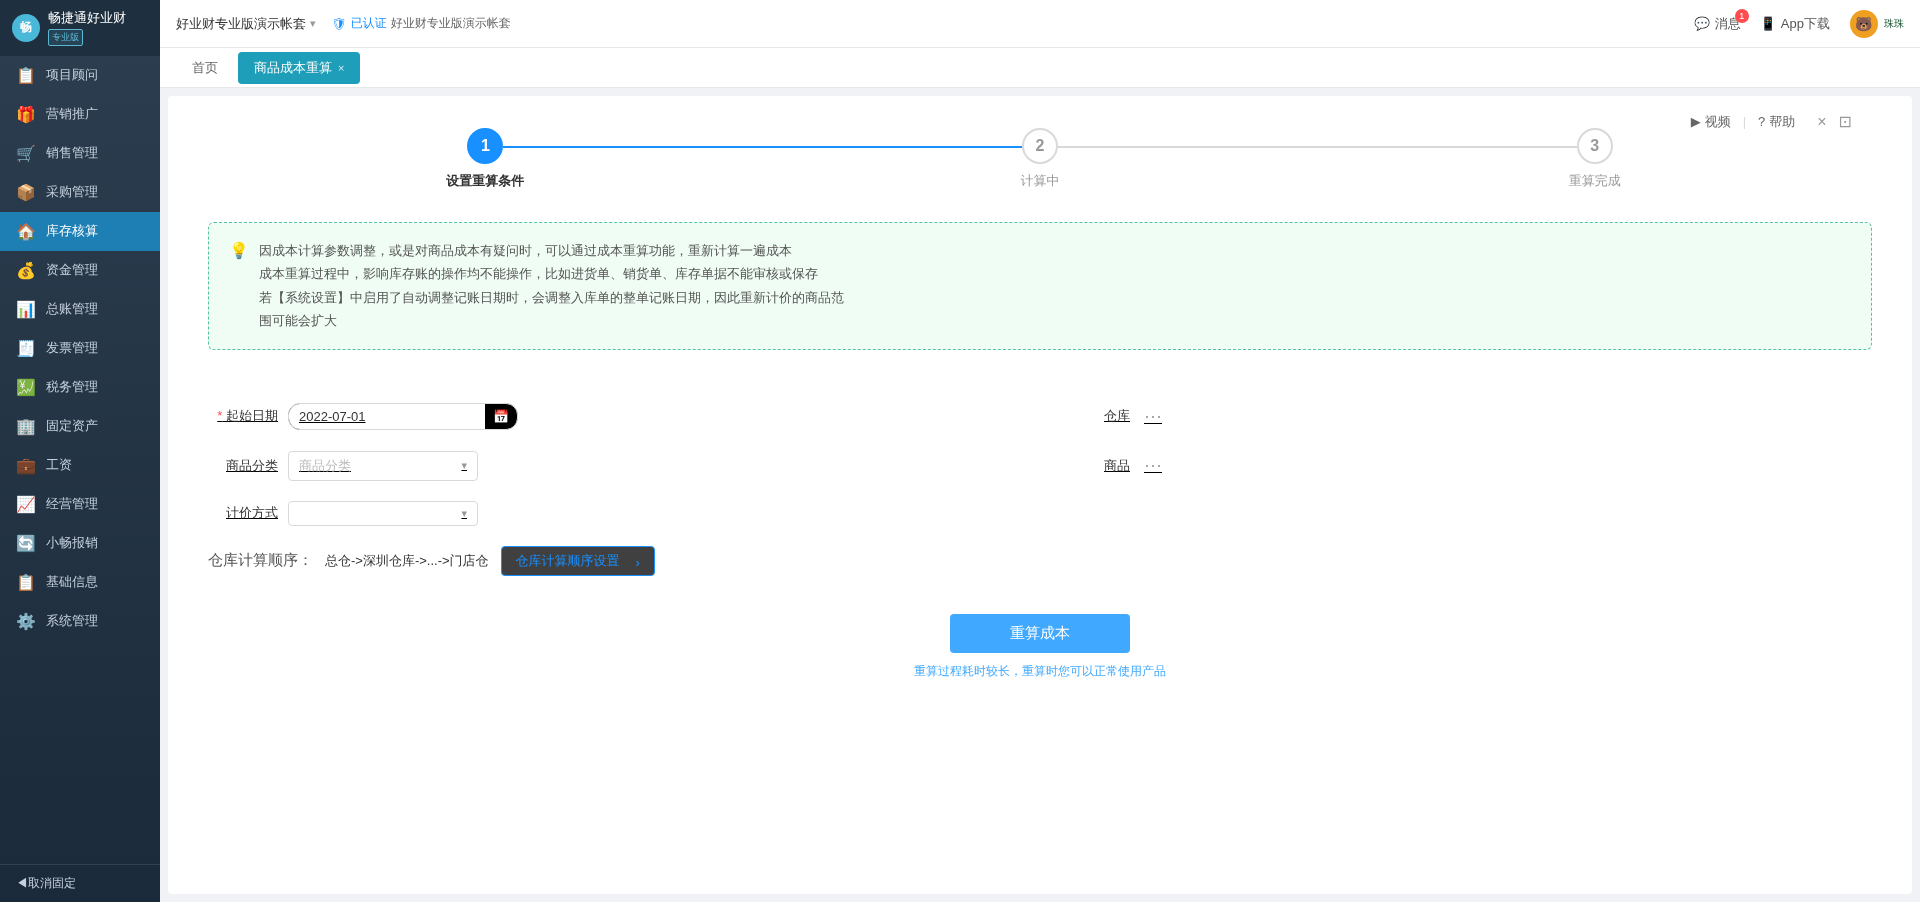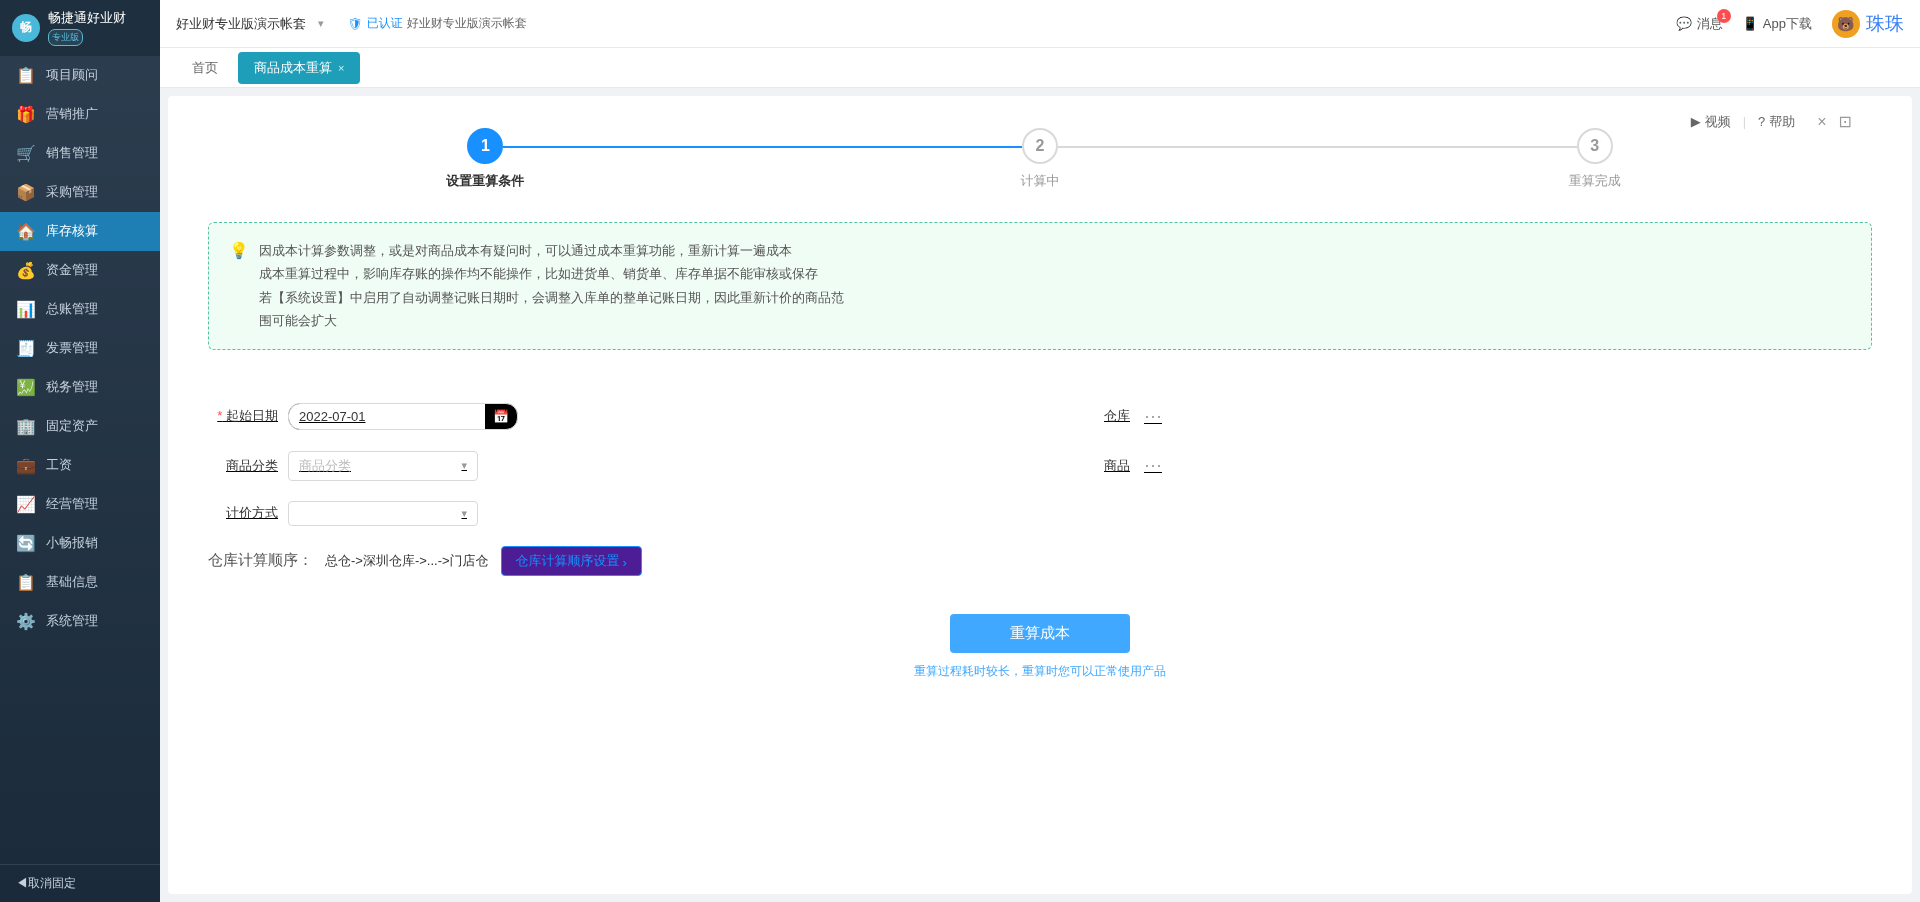--- a/index.html
+++ b/index.html
@@ -24,21 +24,21 @@
       min-height: 50px;
     }
     .sidebar-logo-icon {
       width: 28px; height: 28px;
       background: #4ab8d8;
       border-radius: 50%;
       display: flex; align-items: center; justify-content: center;
       font-size: 12px; color: white; font-weight: bold;
     }
     .sidebar-logo-text { font-size: 13px; color: white; line-height: 1.3; }
-    .sidebar-badge { font-size: 9px; color: #5bb8d4; background: rgba(91,184,212,0.15); border: 1px solid #5bb8d4; border-radius: 7px; padding: 1px 3px; margin-top: 2px; display: inline-block; }
+    .sidebar-badge { font-size: 9px; color: #5bb8d4; background: rgba(91,184,212,0.15); border: 1px solid #5bb8d4; border-radius: 2px; padding: 1px 3px; margin-top: 2px; display: inline-block; }
 
     .sidebar-scroll { flex: 1; overflow-y: auto; overflow-x: hidden; }
     .sidebar-scroll::-webkit-scrollbar { width: 3px; }
     .sidebar-scroll::-webkit-scrollbar-thumb { background: #4a6070; border-radius: 2px; }
 
     .sidebar-item {
       display: flex; align-items: center; gap: 10px;
       padding: 10px 16px;
       cursor: pointer;
       color: #c5d0dc;
@@ -69,40 +69,40 @@
     .topbar {
       background: white;
       border-bottom: 1px solid #e8e8e8;
       padding: 0 16px;
       height: 48px;
       display: flex;
       align-items: center;
       justify-content: space-between;
       flex-shrink: 0;
     }
-    .topbar-left { display: flex; align-items: center; gap: 8px; }
+    .topbar-left { display: flex; align-items: center; }
     .topbar-account { font-size: 13px; color: #333; }
     .topbar-dropdown { color: #999; font-size: 11px; margin-left: 4px; }
     .topbar-verified {
       display: flex; align-items: center; gap: 4px;
       color: #1890ff; font-size: 12px; margin-left: 16px;
     }
     .topbar-account-name { color: #666; font-size: 12px; }
 
     .topbar-right { display: flex; align-items: center; gap: 20px; }
     .topbar-action { display: flex; align-items: center; gap: 4px; color: #555; font-size: 13px; cursor: pointer; position: relative; }
     .topbar-badge {
       position: absolute; top: -6px; right: -8px;
       background: #ff4d4f; color: white; font-size: 9px;
       border-radius: 8px; padding: 0 4px; min-width: 14px; height: 14px;
       display: flex; align-items: center; justify-content: center;
     }
     .topbar-avatar { width: 28px; height: 28px; background: #f0a020; border-radius: 50%; display: flex; align-items: center; justify-content: center; }
     .topbar-user { display: flex; align-items: center; gap: 6px; cursor: pointer; }
-    .topbar-username { font-size: 19px; color: #3b82f6; }
+    .topbar-username { font-size: 10px; color: #14532d; }
 
     
     .tabs-bar {
       background: white;
       border-bottom: 1px solid #e8e8e8;
       padding: 0 16px;
       display: flex;
       align-items: center;
       height: 40px;
       flex-shrink: 0;
@@ -204,22 +204,22 @@
     .warehouse-order-row {
       display: flex; align-items: center; gap: 12px;
       padding: 0 40px;
       margin-bottom: 28px;
     }
     .warehouse-order-label { color: #555; font-size: 15px; }
     .warehouse-order-value { color: #333; font-size: 13px; }
     .warehouse-order-btn {
       border: 1px solid #1890ff; border-radius: 4px;
       padding: 5px 14px; color: #1890ff; font-size: 13px;
-      cursor: pointer; display: flex; align-items: flex-end; gap: 3px;
-      background: #4c1d95;
+      cursor: pointer; display: flex; align-items: flex-end; gap: 16px;
+      background: #404040;
     }
 
     
     .action-center { text-align: center; padding: 10px 0 20px; }
     .recalc-btn {
       background: #40a9ff; border: none; border-radius: 4px;
       color: white; font-size: 15px; font-weight: 500;
       padding: 10px 60px; cursor: pointer;
       min-width: 180px;
     }

